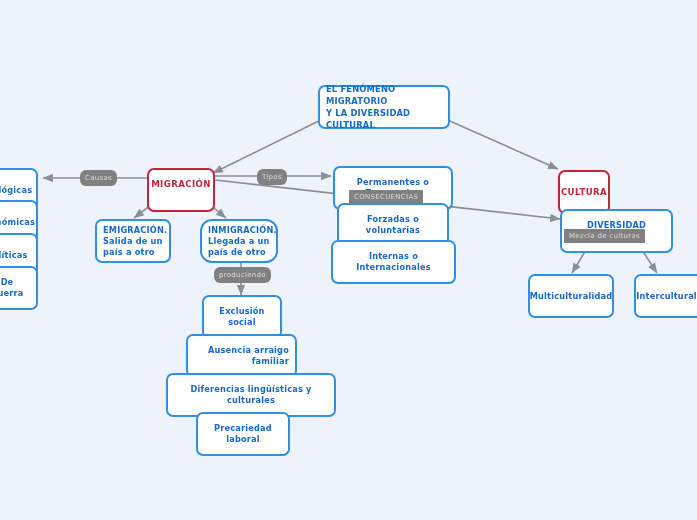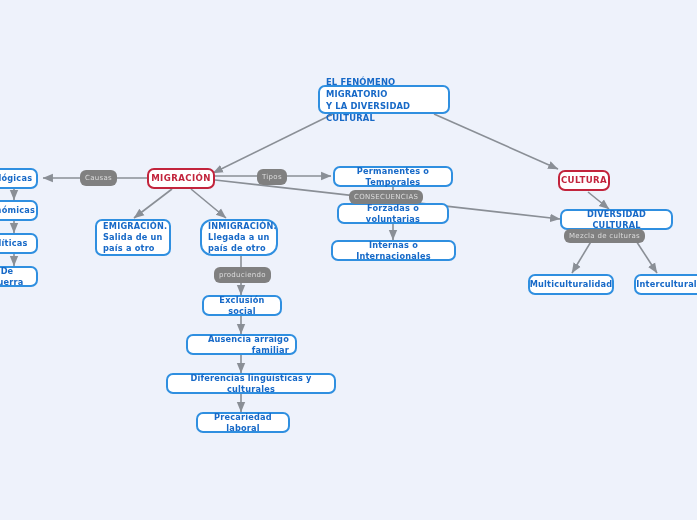--- a/index.html
+++ b/index.html
@@ -32,21 +32,21 @@
     border-radius: 7px;
     color: #1769c7;
     font-weight: bold;
     font-size: 8.2px;
     letter-spacing: 0.2px;
     line-height: 11px;
     display: flex;
     align-items: center;
     justify-content: center;
     text-align: center;
-    padding: 5px 6px;
+    padding: 20px 6px;
     white-space: pre-line;
     z-index: 3;
   }
   .node.left-align {
     justify-content: flex-start;
     text-align: left;
   }
   .node.accent {
     border-color: #c2243c;
     color: #c2243c;
@@ -70,21 +70,21 @@
     letter-spacing: 0.3px;
     border-radius: 6px;
     display: flex;
     align-items: center;
     justify-content: center;
     padding: 2px 5px;
     white-space: nowrap;
     z-index: 4;
   }
   .tag.square {
-    border-radius: 6px;
+    border-radius: 1px;
   }
 </style>
 </head>
 <body>
 
 <div id="canvas">
 
   <svg class="links" viewBox="0 0 697 520" xmlns="http://www.w3.org/2000/svg">
     <defs>
       <marker id="arrow" markerWidth="7" markerHeight="7" refX="6.2" refY="3" orient="auto">
@@ -125,21 +125,21 @@
       <path d="M598,230 L572,273"></path>
       <path d="M629,230 L657,273"></path>
     </g>
   </svg>
 
   <div class="node title" style="left:318px; top:85px; width:132px; height:29px;">
     <span>EL FENÓMENO MIGRATORIO
 Y LA DIVERSIDAD CULTURAL</span>
   </div>
 
-  <div class="node accent" style="left:147px; top:168px; width:68px; height:21px;">
+  <div class="node accent" style="left:147px; top:168px; width:68px; height:21px;align-items:flex-end;">
     <span>MIGRACIÓN</span>
   </div>
 
   <div class="node accent" style="left:558px; top:170px; width:52px; height:21px;">
     <span>CULTURA</span>
   </div>
 
   <div class="node" style="left:-24px; top:168px; width:62px; height:21px;">
     <span>Ecológicas</span>
   </div>

